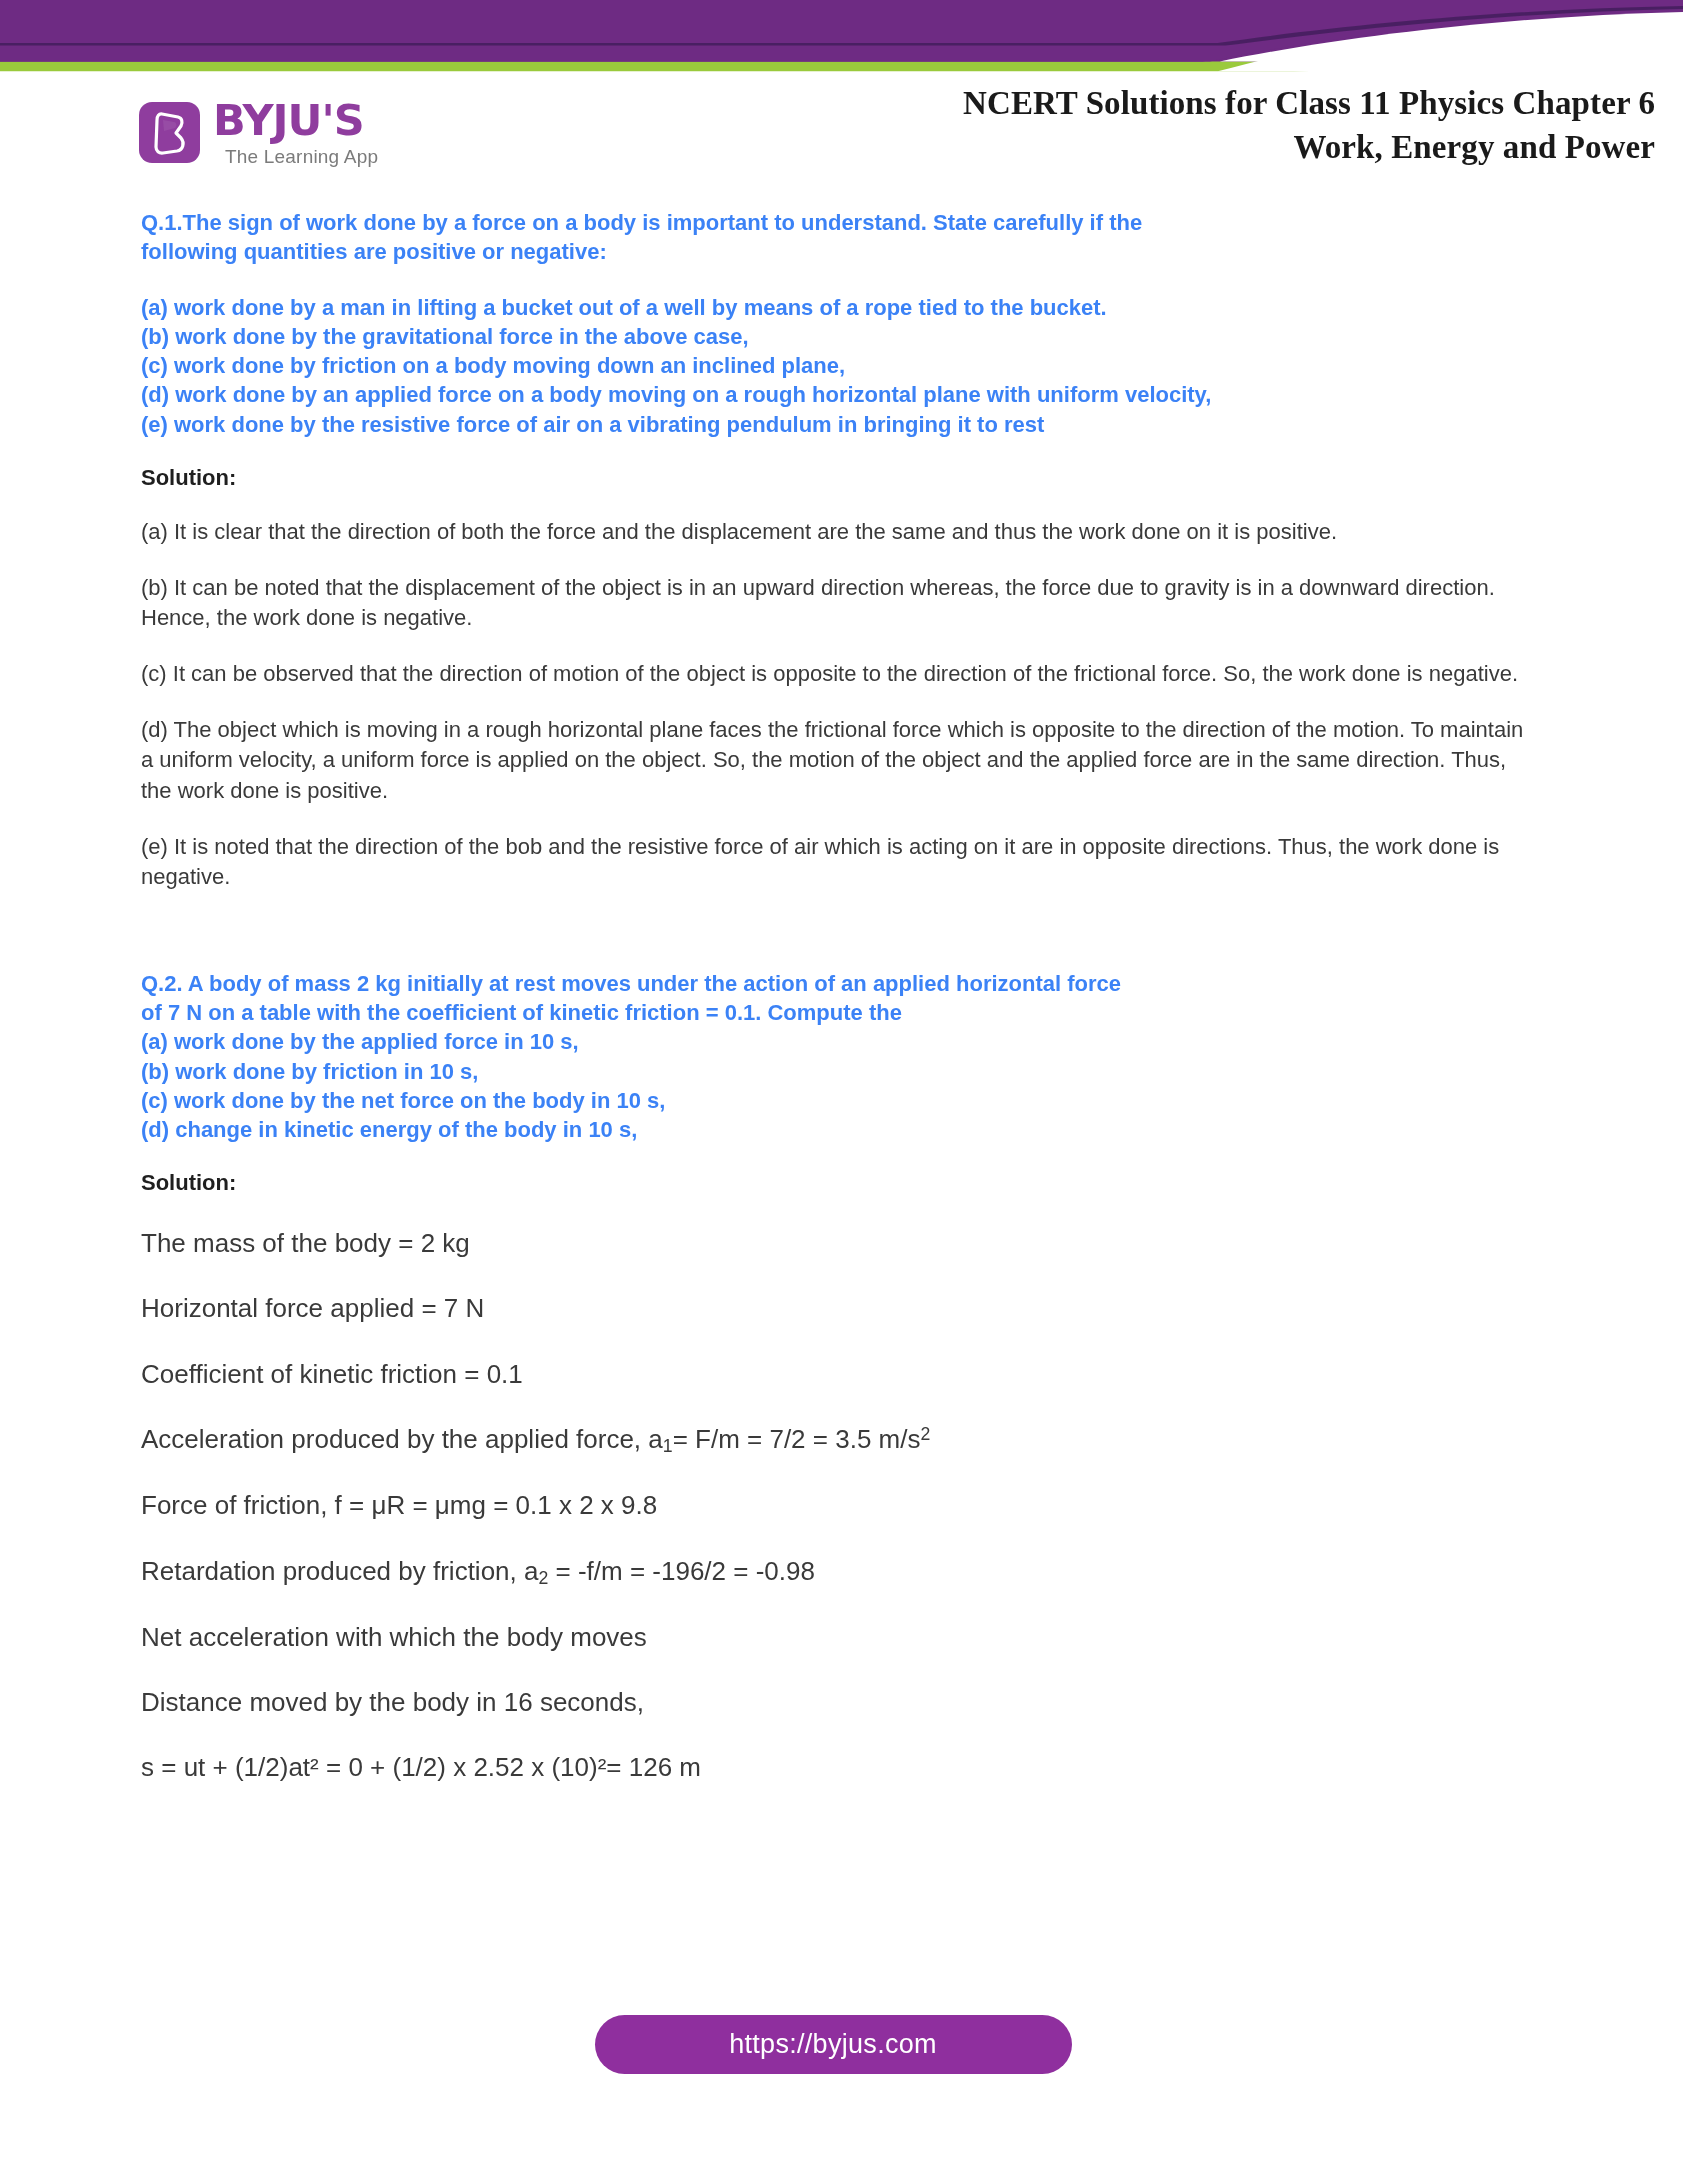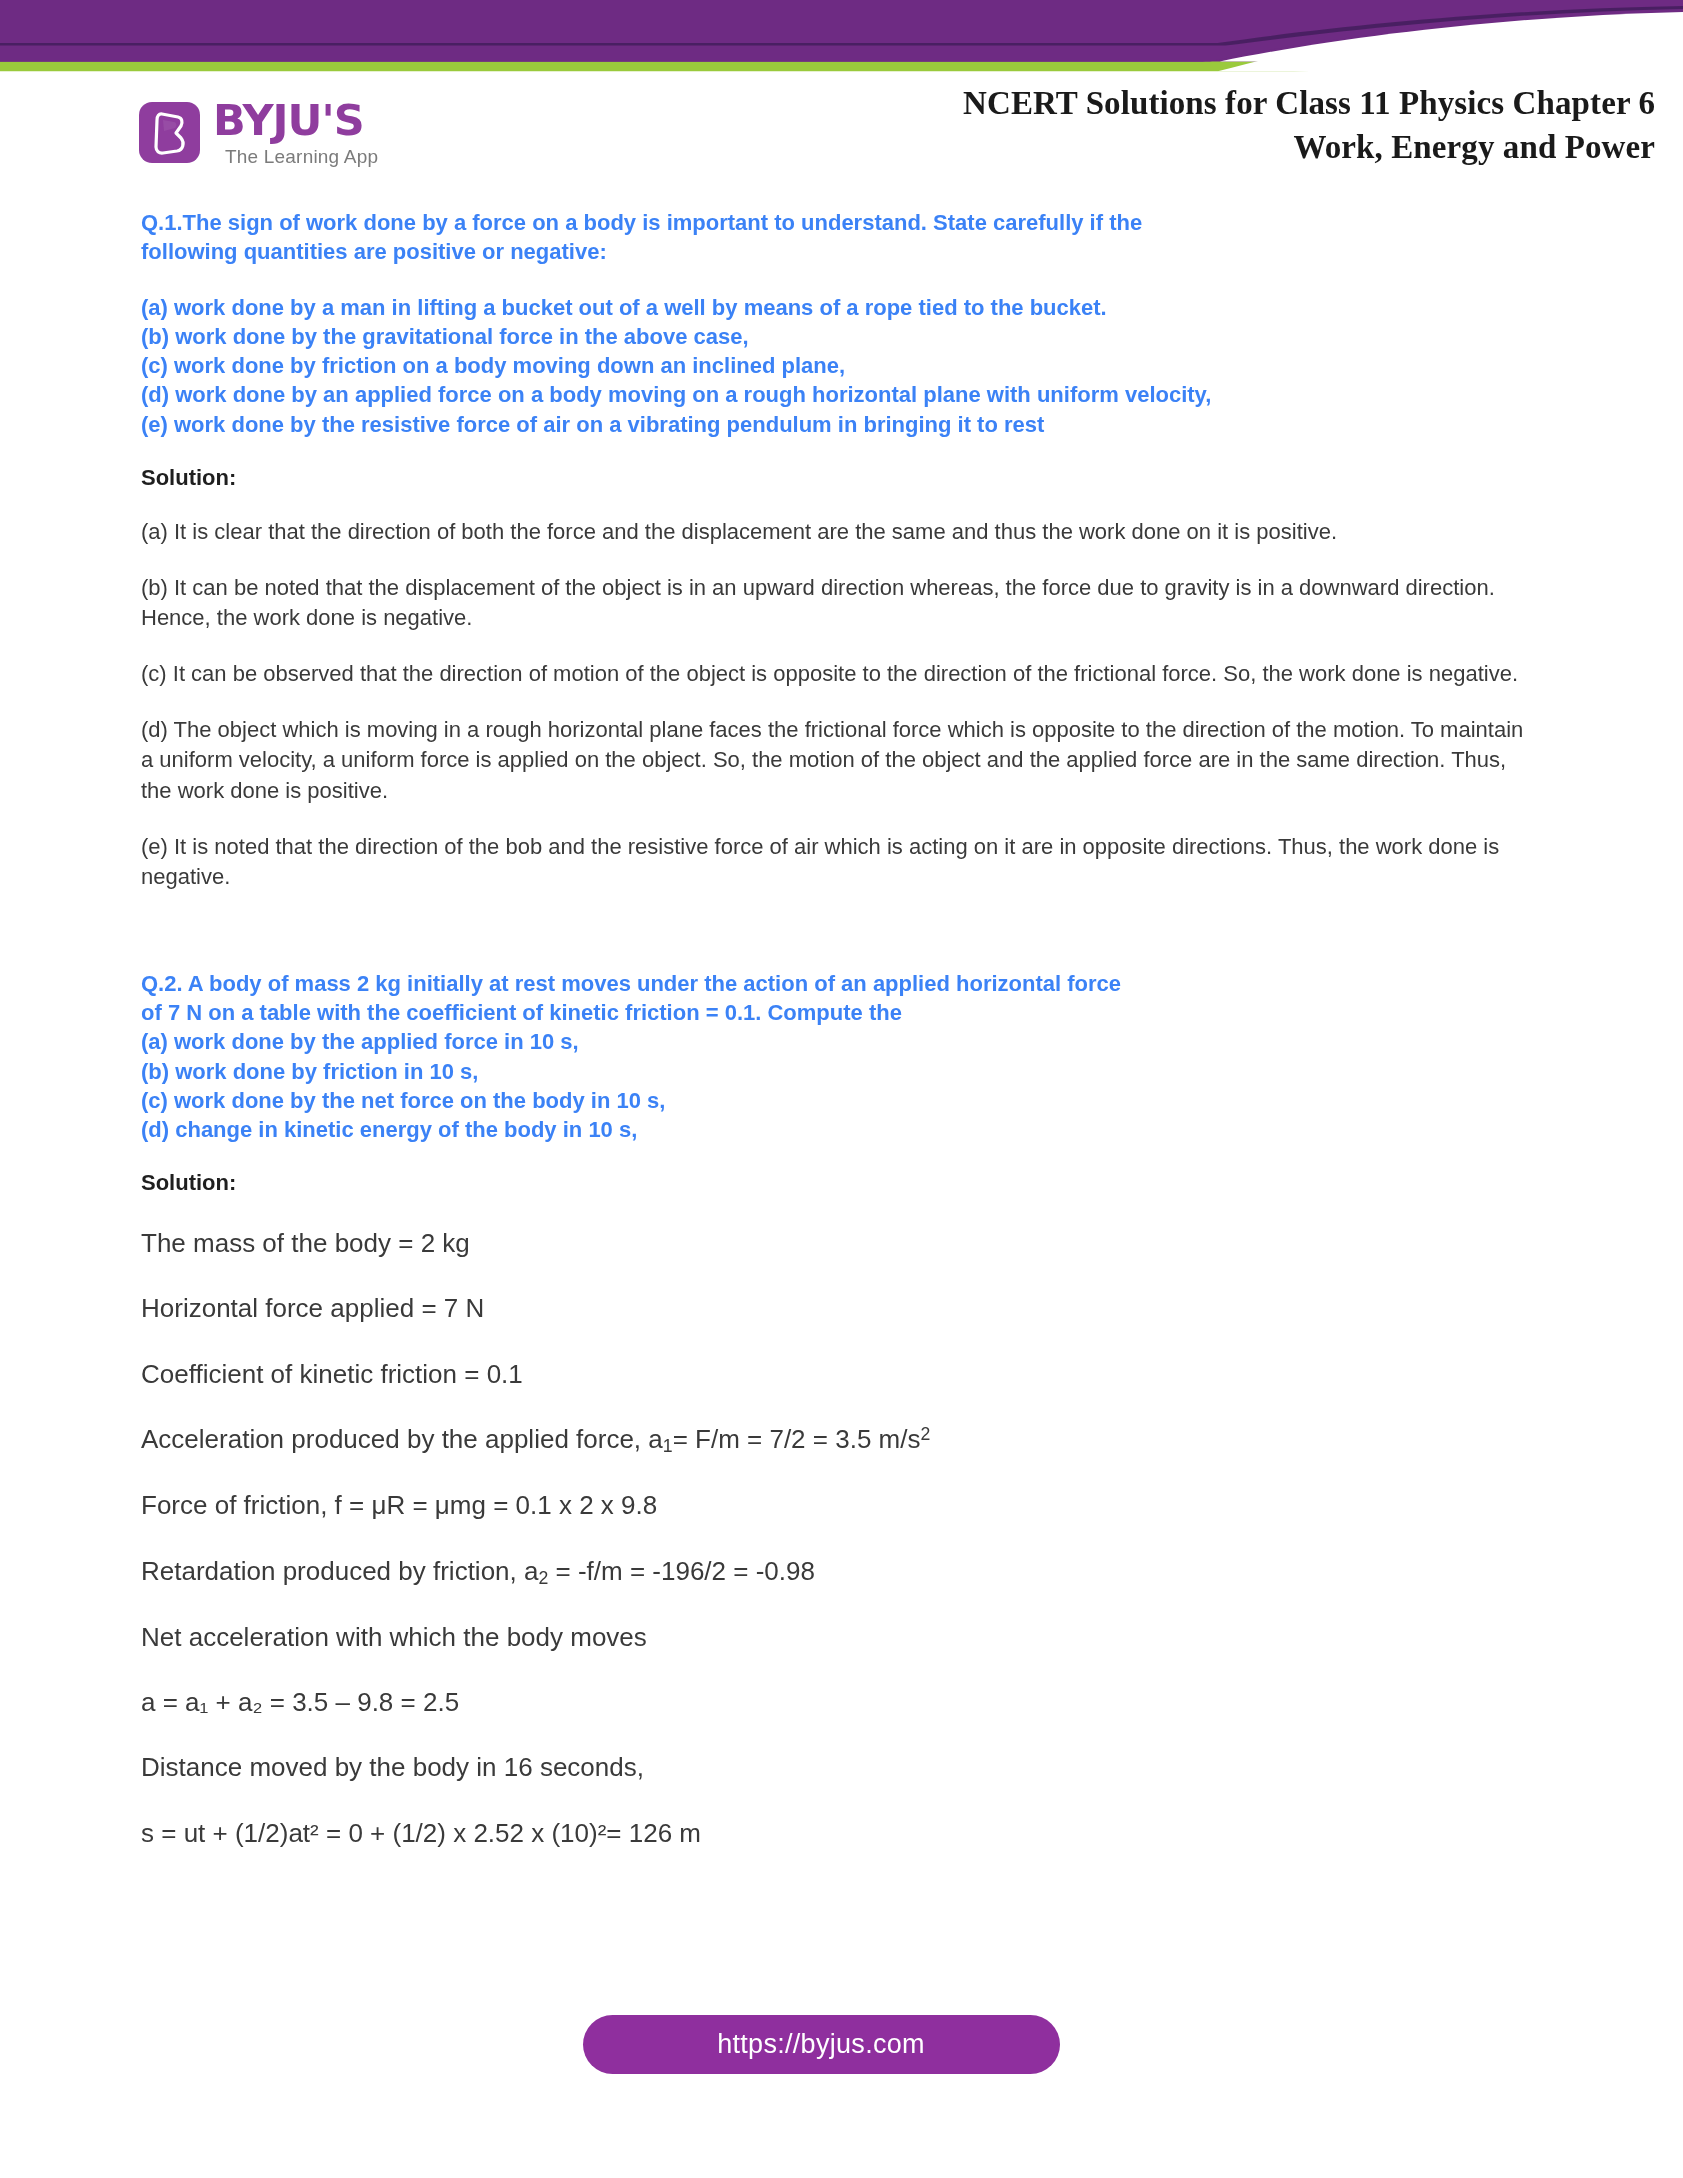--- a/index.html
+++ b/index.html
@@ -137,21 +137,21 @@
   }
 
   .gap-between-questions { height: 77px; }
 
   sub { font-size: 0.68em; vertical-align: -0.22em; }
   sup { font-size: 0.68em; vertical-align: 0.45em; }
 
   
   .footer {
     position: absolute;
-    left: 0;
+    left: 12px;
     top: 2015px;
     width: 1642px;
     display: flex;
     justify-content: center;
   }
   .footer-pill {
     background: #8f2f9e;
     color: #ffffff;
     border-radius: 32px;
     padding: 14px 0;
@@ -252,21 +252,20 @@
   <p class="step">Horizontal force applied = 7 N</p>
   <p class="step">Coefficient of kinetic friction = 0.1</p>
 
   <p class="step"><span>Acceleration produced by the applied force, a</span><sub>1</sub><span>= F/m = 7/2 = 3.5 m/s</span><sup>2</sup></p>
 
   <p class="step">Force of friction, f = μR = μmg = 0.1 x 2 x 9.8</p>
 
   <p class="step"><span>Retardation produced by friction, a</span><sub>2</sub><span> = -f/m = -196/2 = -0.98</span></p>
 
   <p class="step">Net acceleration with which the body moves</p>
-  <p class="step">a = a₁ + a₂ = 3.5 – 9.8 = 2.5</p>
   <p class="step">Distance moved by the body in 16 seconds,</p>
   <p class="step">s = ut + (1/2)at² = 0 + (1/2) x 2.52 x (10)²= 126 m</p>
 
 </div>
 
 <div class="footer">
   <div class="footer-pill">https://byjus.com</div>
 </div>
 
 

